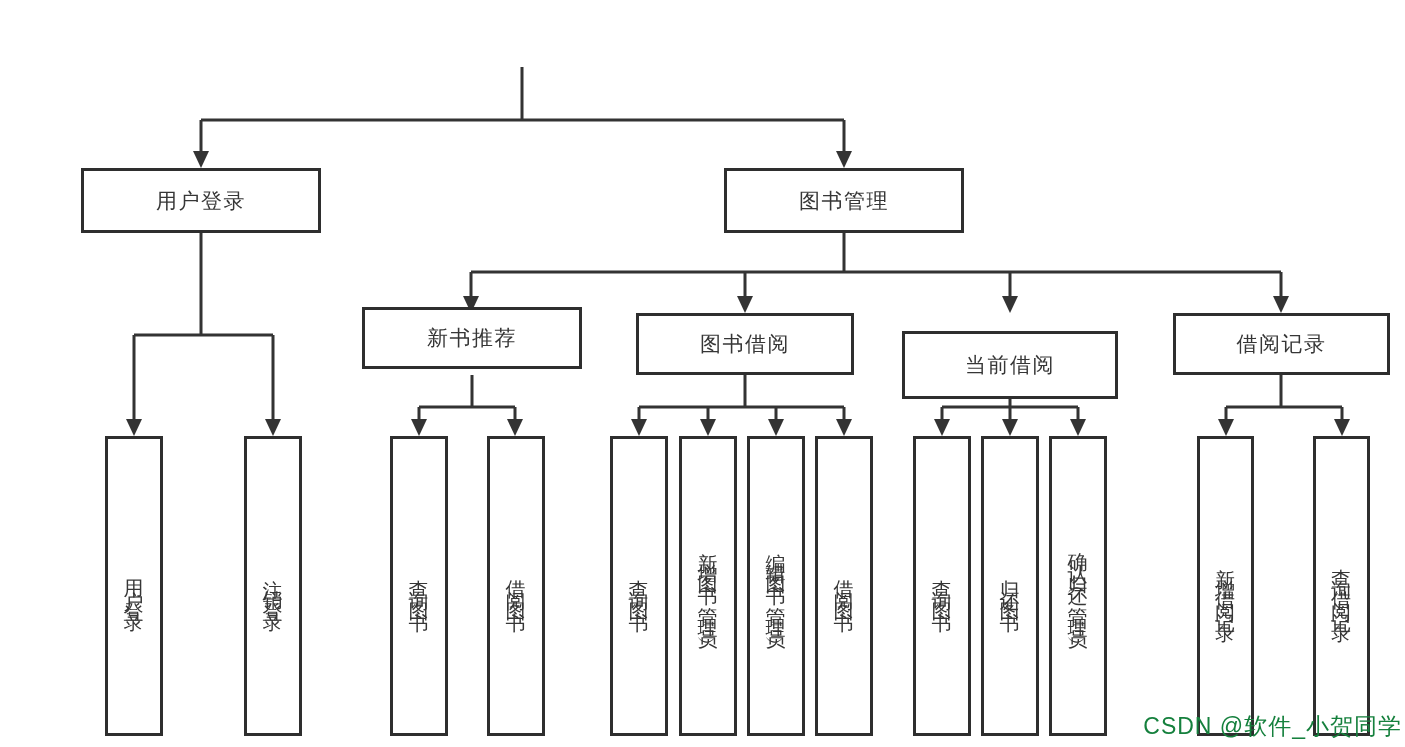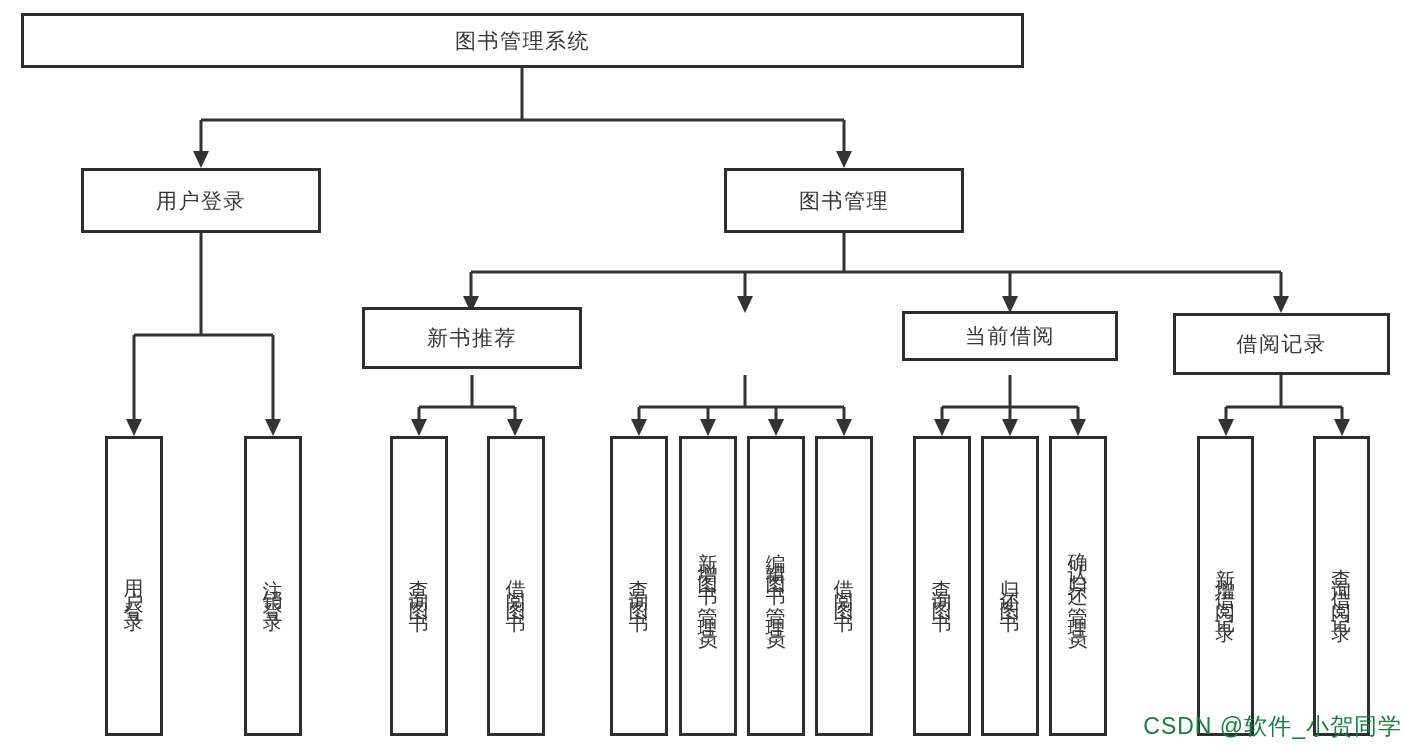--- a/index.html
+++ b/index.html
@@ -46,35 +46,35 @@
       <polygon points="768,419 784,419 776,436"></polygon>
       <polygon points="836,419 852,419 844,436"></polygon>
       <polygon points="934,419 950,419 942,436"></polygon>
       <polygon points="1002,419 1018,419 1010,436"></polygon>
       <polygon points="1070,419 1086,419 1078,436"></polygon>
       <polygon points="1218,419 1234,419 1226,436"></polygon>
       <polygon points="1334,419 1350,419 1342,436"></polygon>
     </g>
   </svg>
 
-  <div class="box" style="left:21px;top:13px;width:1003px;height:55px">
-    <span class="lbl">图书管理系统</span>
-  </div>
 
   <div class="box" style="left:81px;top:168px;width:240px;height:65px">
     <span class="lbl">用户登录</span>
   </div>
   <div class="box" style="left:724px;top:168px;width:240px;height:65px">
     <span class="lbl">图书管理</span>
   </div>
 
   <div class="box" style="left:362px;top:307px;width:220px;height:62px">
     <span class="lbl">新书推荐</span>
   </div>
-  <div class="box" style="left:902px;top:311px;width:216px;height:50px">
+  <div class="box" style="left:636px;top:313px;width:218px;height:62px">
+    <span class="lbl">图书借阅</span>
+  </div>
+  <div class="box" style="left:902px;top:331px;width:216px;height:68px">
     <span class="lbl">当前借阅</span>
   </div>
   <div class="box" style="left:1173px;top:313px;width:217px;height:62px">
     <span class="lbl">借阅记录</span>
   </div>
 
   <div class="box v" style="left:105px;top:436px;width:58px;height:300px">
     <span class="lbl">用户登录</span>
   </div>
   <div class="box v" style="left:244px;top:436px;width:58px;height:300px">

